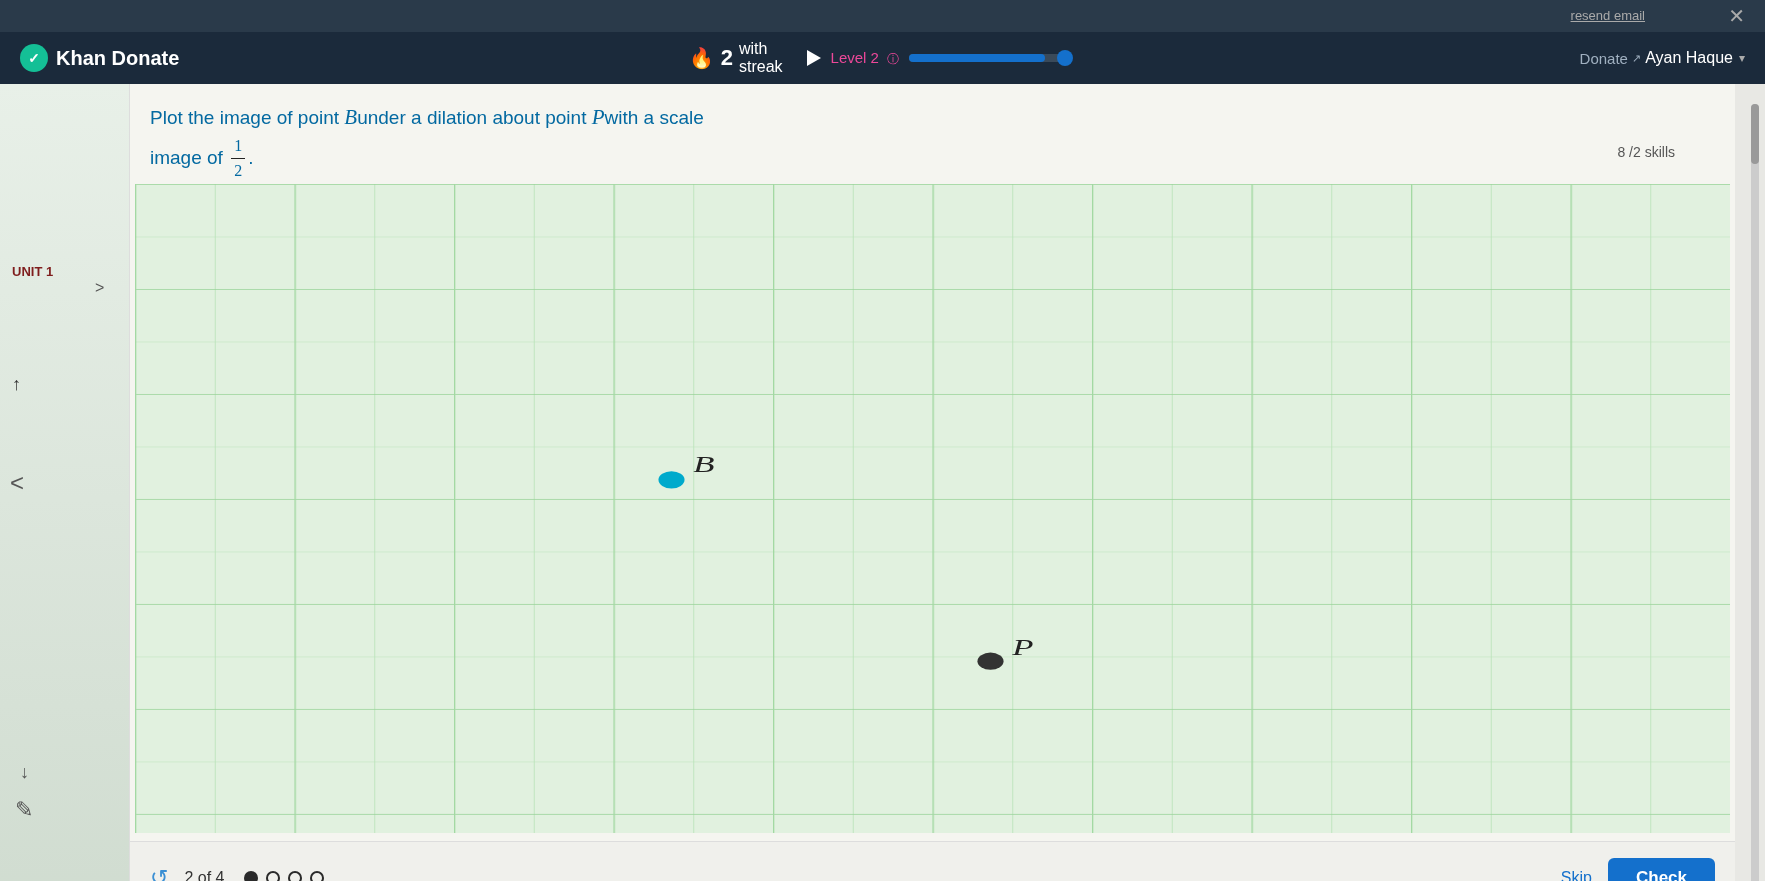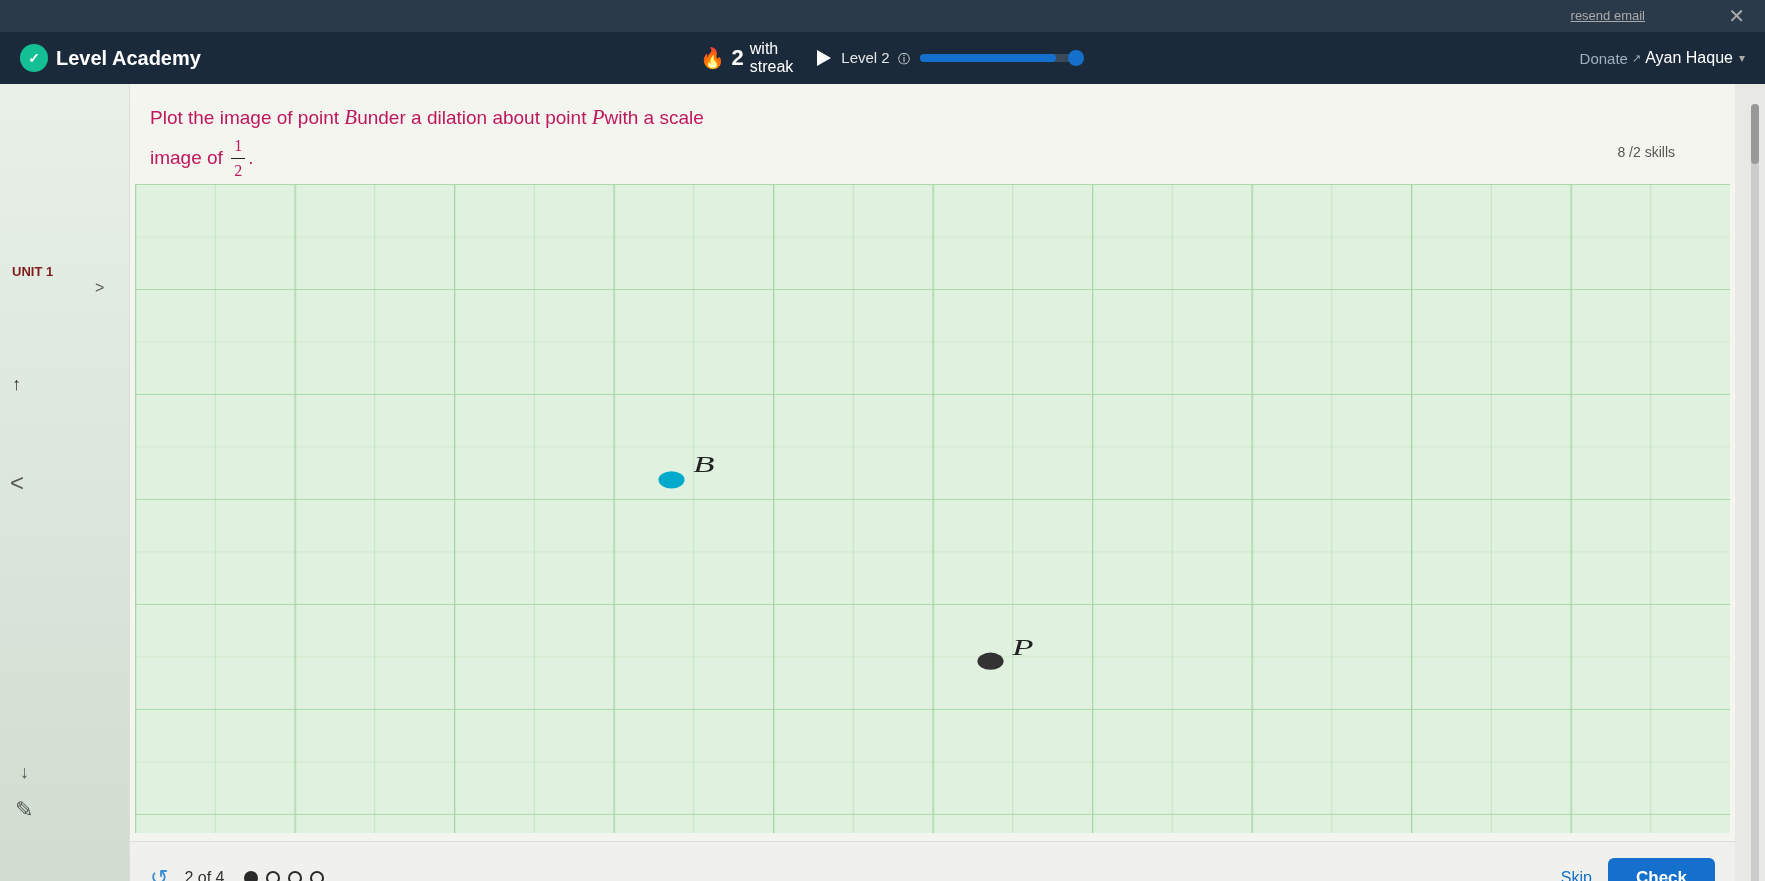--- a/index.html
+++ b/index.html
@@ -79,21 +79,21 @@
     }
     .level-play-btn {
       width: 0;
       height: 0;
       border-top: 8px solid transparent;
       border-bottom: 8px solid transparent;
       border-left: 14px solid white;
     }
     .level-text {
       font-size: 15px;
-      color: #e5e5e5;
+      color: #ec4899;
     }
     .level-bar-container {
       width: 160px;
       height: 8px;
       background: #3a4a5a;
       border-radius: 4px;
       position: relative;
     }
     .level-bar-fill {
       height: 100%;
@@ -244,21 +244,21 @@
       overflow: hidden;
     }
 
     
     .problem-text {
       position: absolute;
       top: 18px;
       left: 20px;
       right: 80px;
       font-size: 19px;
-      color: #be185d;
+      color: #0369a1;
       line-height: 1.5;
       z-index: 5;
     }
     .problem-text .math-italic {
       font-style: italic;
       font-family: 'Times New Roman', serif;
       font-size: 21px;
     }
     .fraction {
       display: inline-flex;
@@ -429,21 +429,21 @@
 
 <div class="notification-bar">
   <button class="resend-email-btn">resend email</button>
   <button class="close-icon-btn">✕</button>
 </div>
 
 <div class="header">
   <div class="header-left">
     <div class="ka-logo">
       <div class="ka-logo-icon">✓</div>
-      <span class="ka-logo-text">Level Academy</span>
+      <span class="ka-logo-text">Khan Donate</span>
     </div>
   </div>
 
   <div class="header-center">
     <div class="streak-area">
       <span class="flame-icon">🔥</span>
       <span class="streak-number">2</span>
       <div>
         <div>with</div>
         <div>streak</div>

